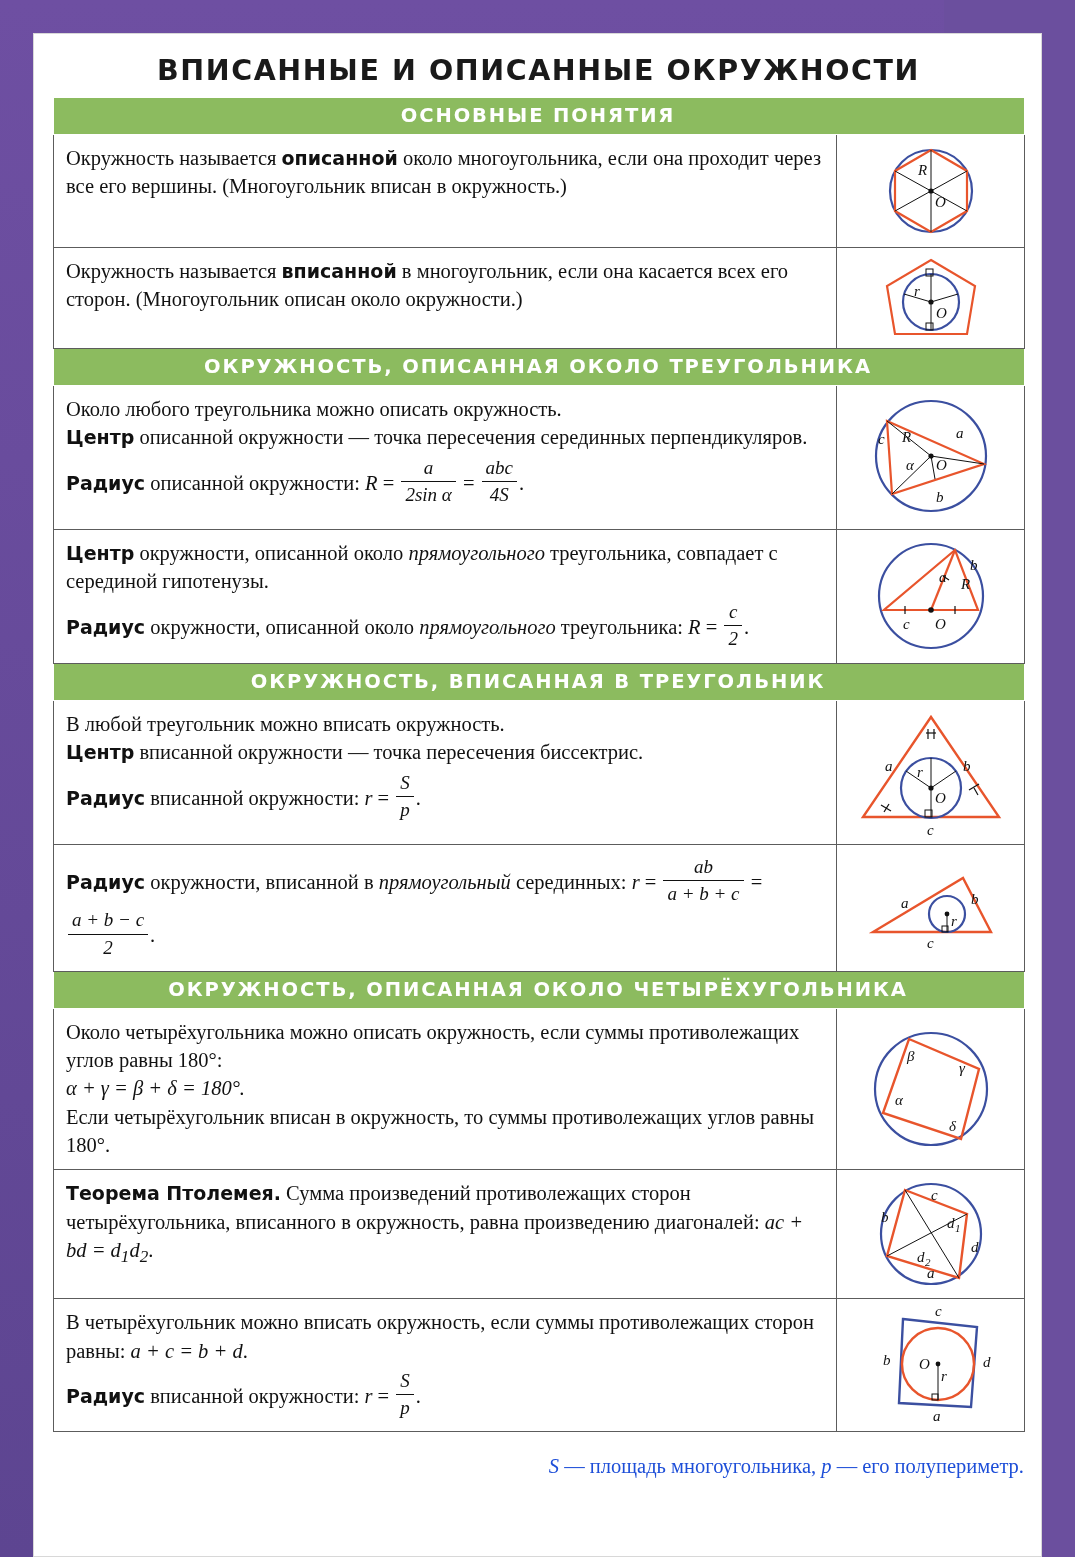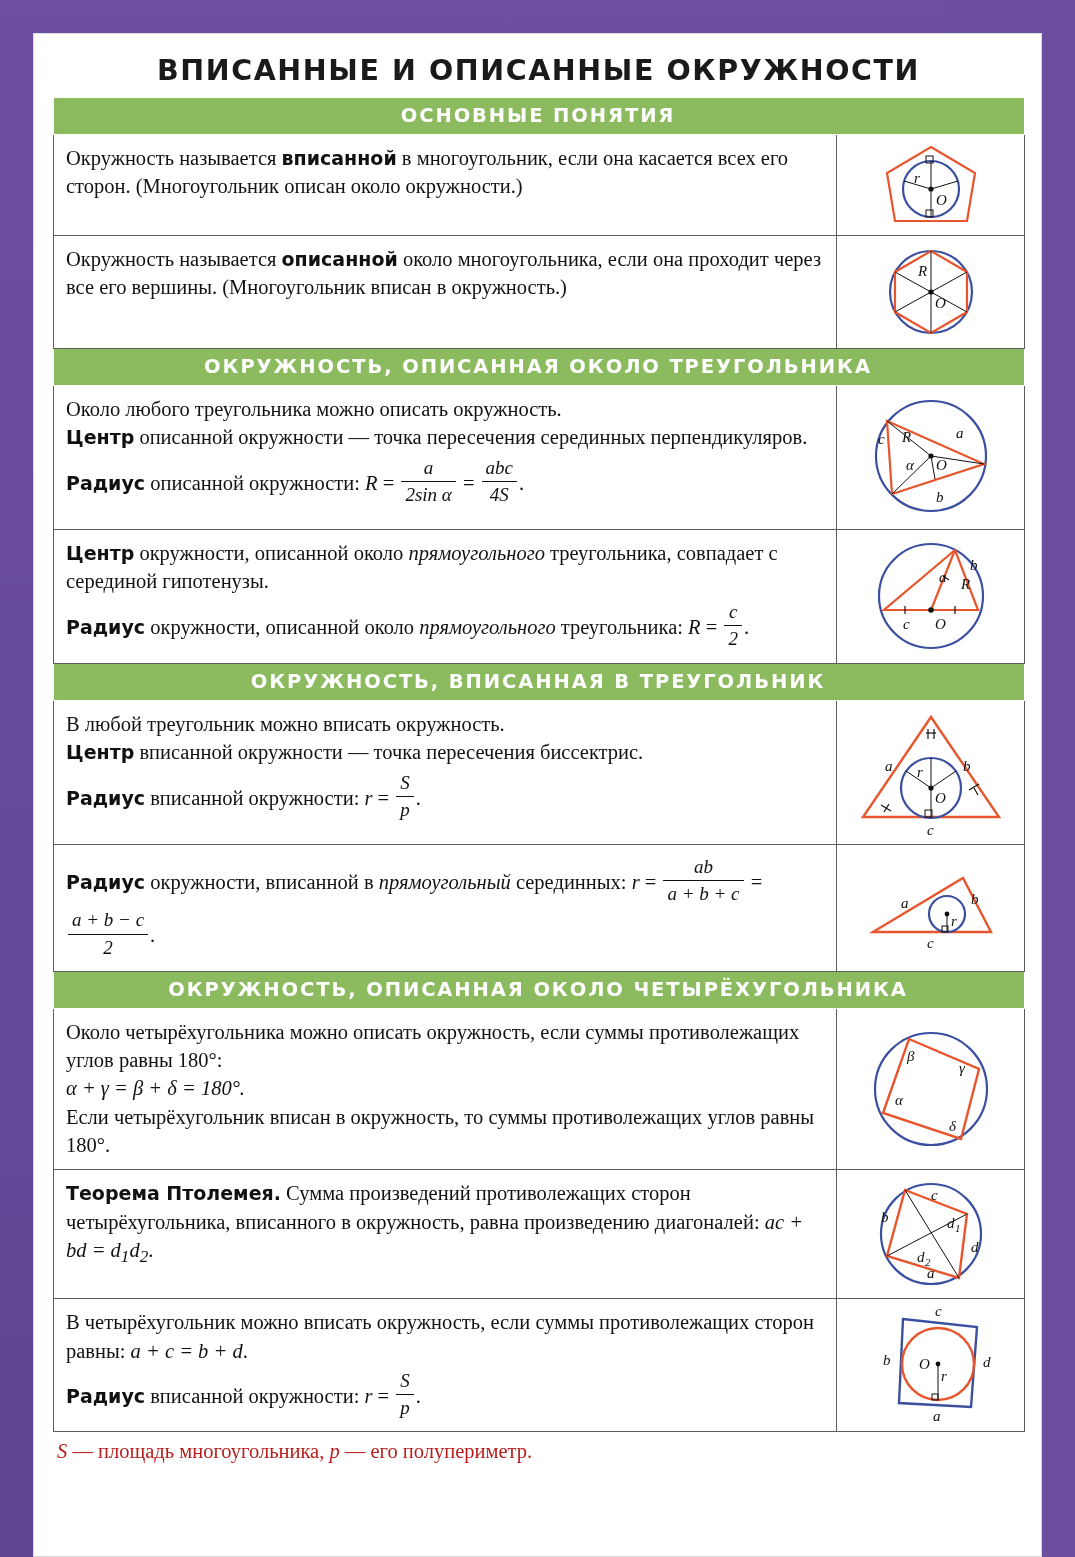--- a/index.html
+++ b/index.html
@@ -78,24 +78,25 @@
   .frac {
     display: inline-block;
     vertical-align: -0.55em;
     text-align: center;
     margin: 0 2px;
   }
   .frac .num { display: block; padding: 0 4px; font-size: 19px; }
   .frac .den { display: block; border-top: 1.3px solid #111; padding: 0 4px; font-size: 19px; font-family: Liberation Serif, serif; }
   .eqrow { margin-top: 3px; }
   .footer {
-    margin-top: 8px;
+    margin-top: 23px;
     font-size: 20.5px;
     padding-left: 4px;
-    color: #b91c1c;
+    color: #1d4ed8;
+    text-align: right;
   }
   svg { display: block; margin: 0 auto; }
   .lbl { font-family: "Liberation Serif", serif; font-style: italic; font-size: 15px; fill: #111; }
 </style>
 </head>
 <body>
 
 <div id="page">
   <div id="card">
     <div id="inner">
@@ -104,60 +105,60 @@
 
       <table class="sheet">
         <colgroup>
             <col style="width:783px">
             <col style="width:188px">
           </colgroup>
 
         <tbody>
             <tr class="sec-head">
           <td colspan="2">ОСНОВНЫЕ ПОНЯТИЯ</td>
+        </tr>
+
+        <tr>
+          <td class="txt">
+            <span>Окружность называется </span><span class="bold">описанной</span><span> около многоугольника, если она проходит через все его вершины. (Многоугольник вписан в окружность.)</span>
+          </td>
+          <td class="fig">
+            <svg width="170" height="104" viewBox="0 0 170 104">
+              <circle cx="85" cy="52" r="41" fill="none" stroke="#3b4fa0" stroke-width="2.2"></circle>
+              <polygon points="85,11 121,32 121,72 85,93 49,72 49,32" fill="none" stroke="#e8552c" stroke-width="2.2"></polygon>
+              <circle cx="85" cy="52" r="2.6" fill="#111"></circle>
+              <line x1="85" y1="52" x2="85" y2="11" stroke="#111" stroke-width="1"></line>
+              <line x1="85" y1="52" x2="121" y2="32" stroke="#111" stroke-width="1"></line>
+              <line x1="85" y1="52" x2="121" y2="72" stroke="#111" stroke-width="1"></line>
+              <line x1="85" y1="52" x2="85" y2="93" stroke="#111" stroke-width="1"></line>
+              <line x1="85" y1="52" x2="49" y2="72" stroke="#111" stroke-width="1"></line>
+              <line x1="85" y1="52" x2="49" y2="32" stroke="#111" stroke-width="1"></line>
+              <text class="lbl" x="72" y="36">R</text>
+              <text class="lbl" x="89" y="68">O</text>
+            </svg>
+          </td>
         </tr>
 
         <tr>
           <td class="txt">
             <span>Окружность называется </span><span class="bold">вписанной</span><span> в многоугольник, если она касается всех его сторон. (Многоугольник описан около окружности.)</span>
           </td>
           <td class="fig">
             <svg width="170" height="92" viewBox="0 0 170 92">
               <polygon points="85,8 129,34 121,82 49,82 41,34" fill="none" stroke="#e8552c" stroke-width="2.2"></polygon>
               <circle cx="85" cy="50" r="28" fill="none" stroke="#3b4fa0" stroke-width="2.2"></circle>
               <circle cx="85" cy="50" r="2.6" fill="#111"></circle>
               <line x1="85" y1="50" x2="85" y2="22" stroke="#111" stroke-width="1"></line>
               <line x1="85" y1="50" x2="85" y2="78" stroke="#111" stroke-width="1"></line>
               <line x1="85" y1="50" x2="58" y2="42" stroke="#111" stroke-width="1"></line>
               <line x1="85" y1="50" x2="112" y2="42" stroke="#111" stroke-width="1"></line>
               <rect x="80" y="17" width="7" height="7" fill="none" stroke="#111" stroke-width="1"></rect>
               <rect x="80" y="71" width="7" height="7" fill="none" stroke="#111" stroke-width="1"></rect>
               <text class="lbl" x="68" y="44">r</text>
               <text class="lbl" x="90" y="66">O</text>
-            </svg>
-          </td>
-        </tr>
-
-        <tr>
-          <td class="txt">
-            <span>Окружность называется </span><span class="bold">описанной</span><span> около многоугольника, если она проходит через все его вершины. (Многоугольник вписан в окружность.)</span>
-          </td>
-          <td class="fig">
-            <svg width="170" height="104" viewBox="0 0 170 104">
-              <circle cx="85" cy="52" r="41" fill="none" stroke="#3b4fa0" stroke-width="2.2"></circle>
-              <polygon points="85,11 121,32 121,72 85,93 49,72 49,32" fill="none" stroke="#e8552c" stroke-width="2.2"></polygon>
-              <circle cx="85" cy="52" r="2.6" fill="#111"></circle>
-              <line x1="85" y1="52" x2="85" y2="11" stroke="#111" stroke-width="1"></line>
-              <line x1="85" y1="52" x2="121" y2="32" stroke="#111" stroke-width="1"></line>
-              <line x1="85" y1="52" x2="121" y2="72" stroke="#111" stroke-width="1"></line>
-              <line x1="85" y1="52" x2="85" y2="93" stroke="#111" stroke-width="1"></line>
-              <line x1="85" y1="52" x2="49" y2="72" stroke="#111" stroke-width="1"></line>
-              <line x1="85" y1="52" x2="49" y2="32" stroke="#111" stroke-width="1"></line>
-              <text class="lbl" x="72" y="36">R</text>
-              <text class="lbl" x="89" y="68">O</text>
             </svg>
           </td>
         </tr>
 
         <tr class="sec-head">
           <td colspan="2">ОКРУЖНОСТЬ, ОПИСАННАЯ ОКОЛО ТРЕУГОЛЬНИКА</td>
         </tr>
 
         <tr>
           <td class="txt">

